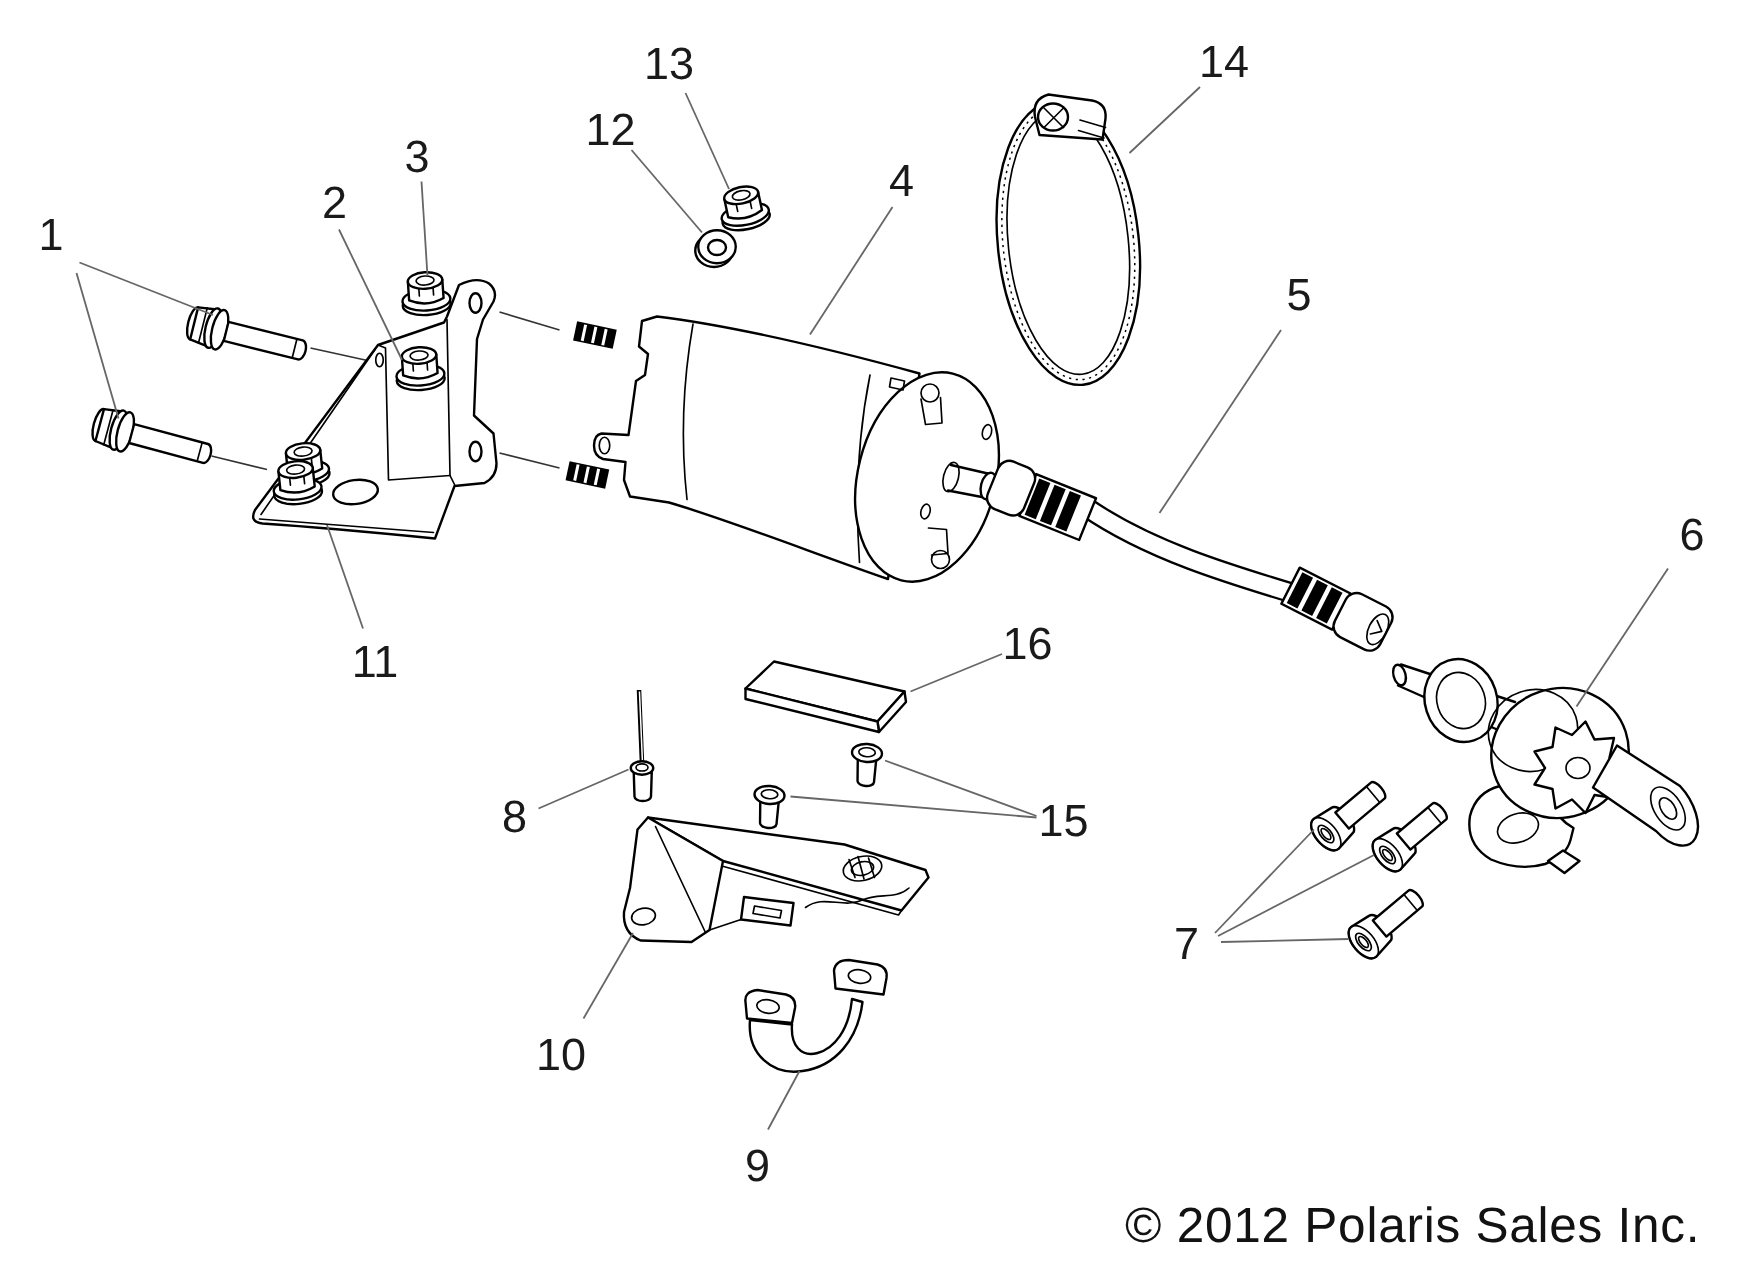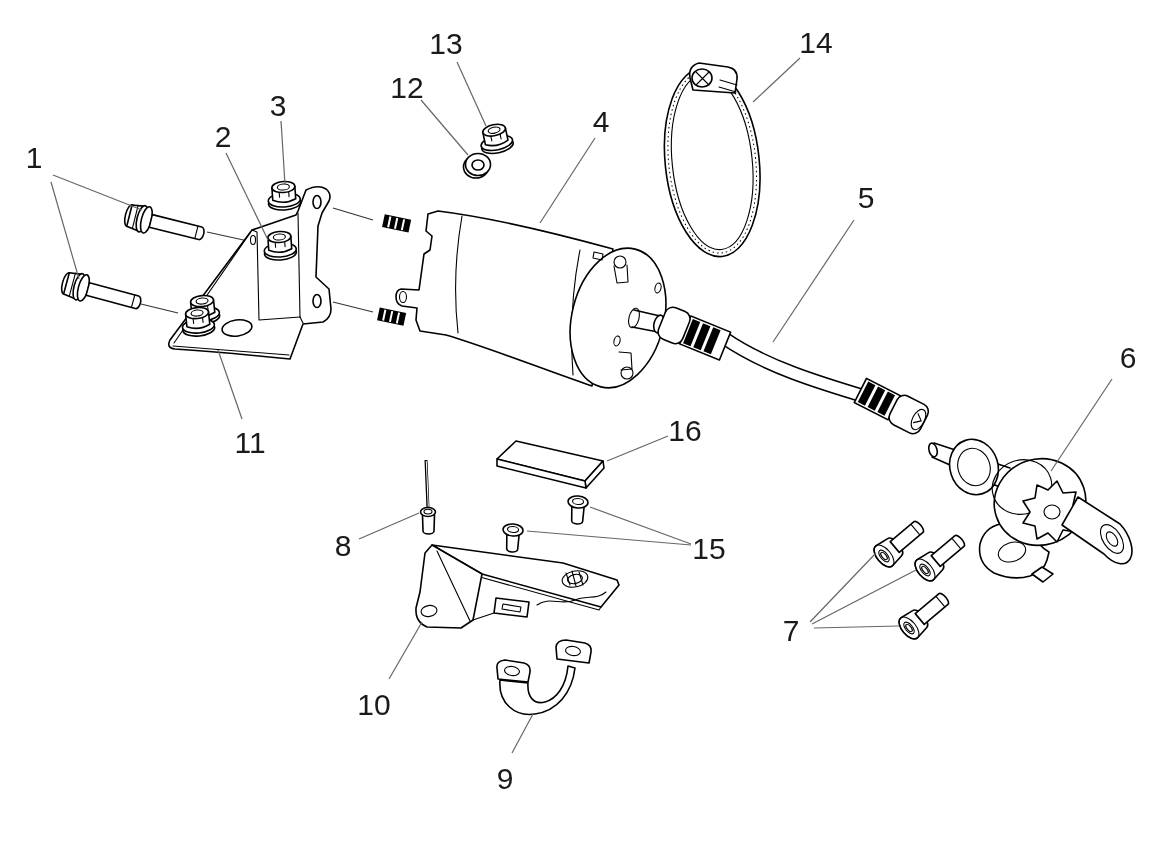--- a/index.html
+++ b/index.html
@@ -284,13 +284,14 @@
         <text x="374" y="704" class="callout">10</text>
         <text x="250" y="442" class="callout">11</text>
         <text x="407" y="87" class="callout">12</text>
         <text x="446" y="43" class="callout">13</text>
         <text x="816" y="42" class="callout">14</text>
         <text x="709" y="548" class="callout">15</text>
         <text x="685" y="430" class="callout">16</text>
       </g>
   </svg>
 
+  <div class="copyright">© 2012 Polaris Sales Inc.</div>
 </div>
 
 </body></html>

